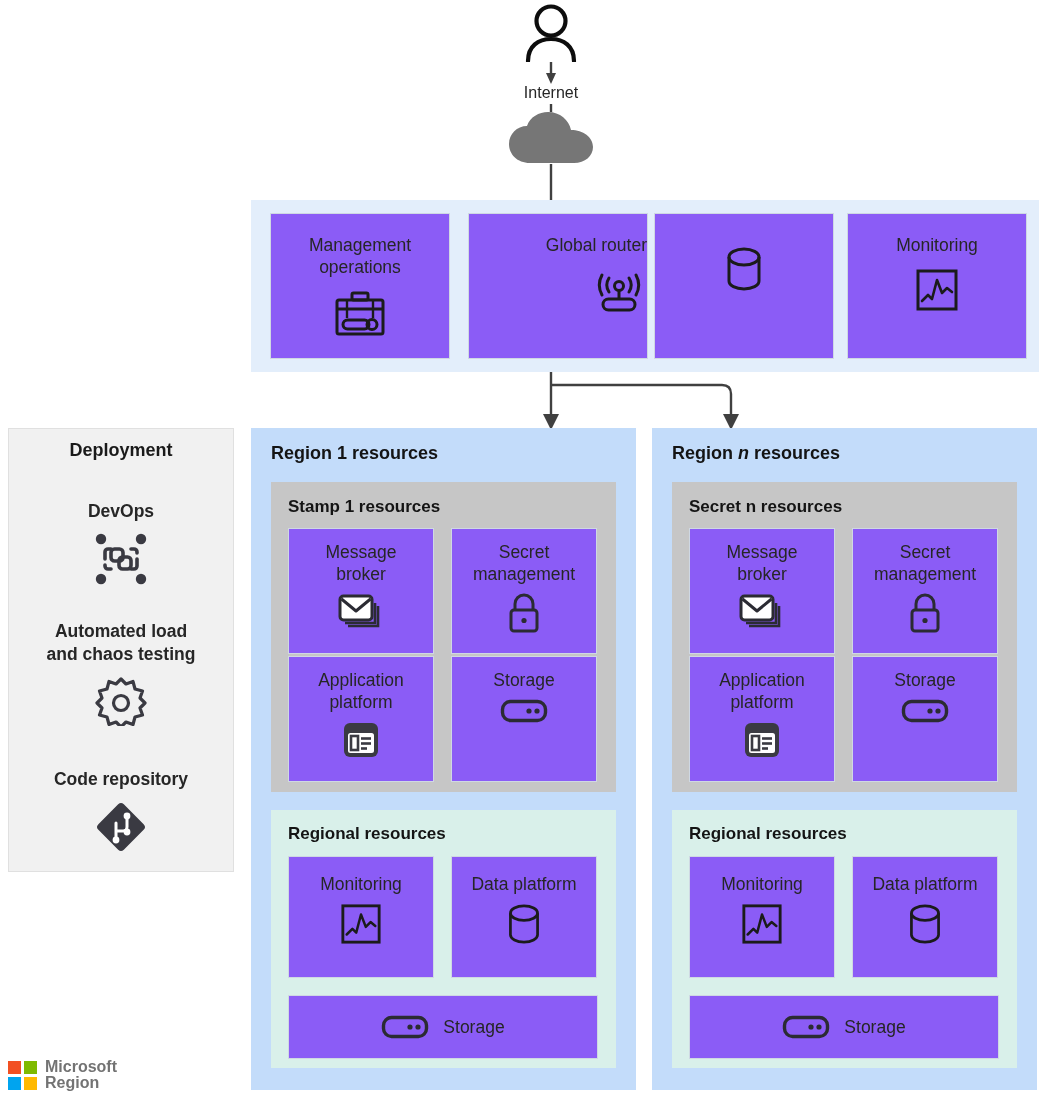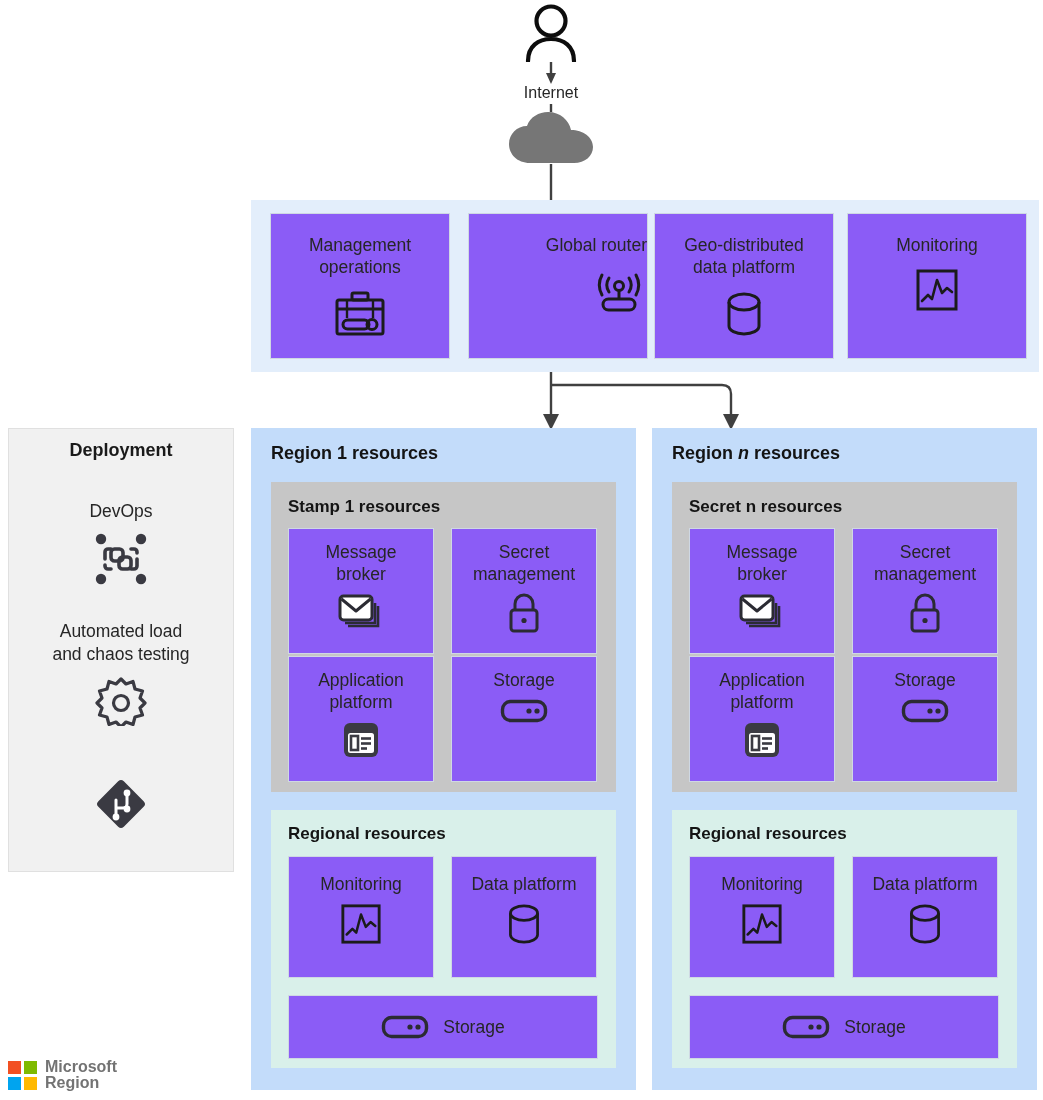--- a/index.html
+++ b/index.html
@@ -74,21 +74,21 @@
   #deployment-panel {
     left: 8px; top: 428px; width: 226px; height: 444px;
     background: #f1f1f1;
     border: 1px solid #e0e0e0;
     box-sizing: border-box;
   }
   #deployment-title {
     position: absolute; left: 8px; top: 440px; width: 226px;
     text-align: center; font-size: 18px; font-weight: bold; color: #1a1a1a;
   }
-  .deploy-item { position: absolute; width: 226px; left: 8px; text-align: center; }
+  .deploy-item { position: absolute; width: 226px; left: 8px; text-align: center; font-weight: bold; }
   .deploy-item .deploy-label {
     font-size: 17.5px; line-height: 1.3; color: #262626; white-space: pre-line;
   }
   .deploy-item .deploy-icon { margin-top: 10px; display: flex; justify-content: center; }
   #deploy-item-0 { top: 500px; }
   #deploy-item-1 { top: 620px; }
   #deploy-item-2 { top: 768px; }
 
   
   .region-panel {
@@ -252,22 +252,20 @@
       <path d="M38 24 A13 13 0 0 0 38 10" fill="none" stroke="#1b1b1b" stroke-width="3" stroke-linecap="round"></path>
       <path d="M11 27 A21 21 0 0 1 11 7" fill="none" stroke="#1b1b1b" stroke-width="3" stroke-linecap="round"></path>
       <path d="M45 27 A21 21 0 0 0 45 7" fill="none" stroke="#1b1b1b" stroke-width="3" stroke-linecap="round"></path>
       <line x1="28" y1="23" x2="28" y2="31" stroke="#1b1b1b" stroke-width="3"></line>
       <rect x="12" y="31" width="32" height="11" rx="5.5" fill="none" stroke="#1b1b1b" stroke-width="3"></rect>
     </svg>
   </div>
 </div>
 
 <div class="card global-card" id="global-card-2">
-  <div class="card-label">Geo-distributed
-data platform</div>
   <div class="card-icon">
     <svg width="42" height="46" viewBox="0 0 42 46">
       <path d="M6 11 V35 C6 39.5 12.7 43 21 43 C29.3 43 36 39.5 36 35 V11" fill="none" stroke="#1b1b1b" stroke-width="3"></path>
       <ellipse cx="21" cy="11" rx="15" ry="8" fill="none" stroke="#1b1b1b" stroke-width="3"></ellipse>
     </svg>
   </div>
 </div>
 
 <div class="card global-card" id="global-card-3">
   <div class="card-label">Monitoring</div>
@@ -305,20 +303,21 @@
 and chaos testing</div>
   <div class="deploy-icon">
     <svg width="52" height="50" viewBox="0 0 52 50">
       <path d="M26 3 L31 8 L38 5.5 L40 13 L47.5 15 L45 22 L50 27 L45 32 L47.5 39 L40 41 L38 48.5 L31 46 L26 51 L21 46 L14 48.5 L12 41 L4.5 39 L7 32 L2 27 L7 22 L4.5 15 L12 13 L14 5.5 L21 8 Z" fill="none" stroke="#3a3a42" stroke-width="3.2" stroke-linejoin="round"></path>
       <circle cx="26" cy="27" r="7.5" fill="none" stroke="#3a3a42" stroke-width="3.2"></circle>
     </svg>
   </div>
 </div>
 
 <div class="deploy-item" id="deploy-item-2">
+  <div class="deploy-label">Code repository</div>
   <div class="deploy-icon">
     <svg width="52" height="52" viewBox="0 0 52 52">
       <rect x="8" y="8" width="36" height="36" rx="4" transform="rotate(45 26 26)" fill="#3a3a42"></rect>
       <path d="M32 16 L32 26 A4 4 0 0 1 28 30 L21 30" fill="none" stroke="#ffffff" stroke-width="3"></path>
       <line x1="21" y1="22" x2="21" y2="38" stroke="#ffffff" stroke-width="3" stroke-linecap="round"></line>
       <circle cx="32" cy="15" r="3.4" fill="#ffffff"></circle>
       <circle cx="32" cy="31" r="3.4" fill="#ffffff"></circle>
       <circle cx="21" cy="39" r="3.4" fill="#ffffff"></circle>
     </svg>
   </div>

